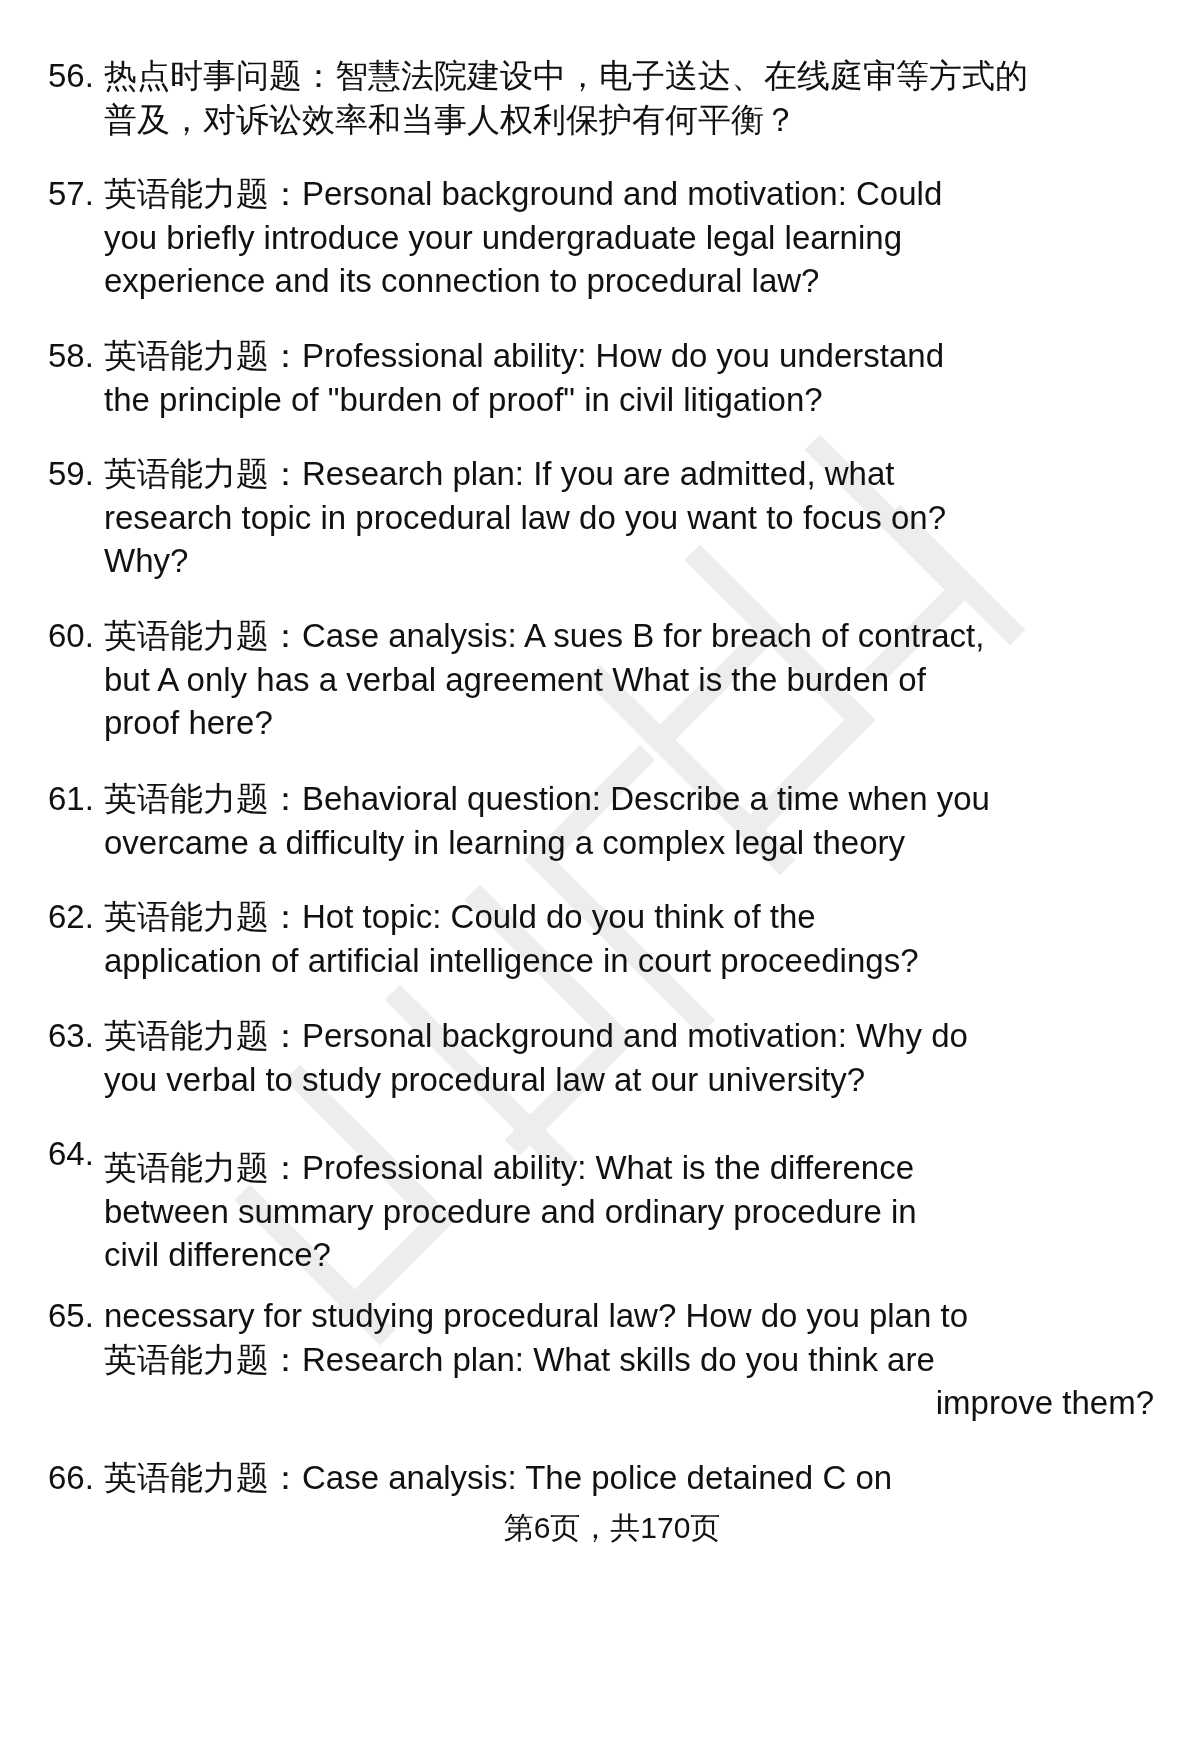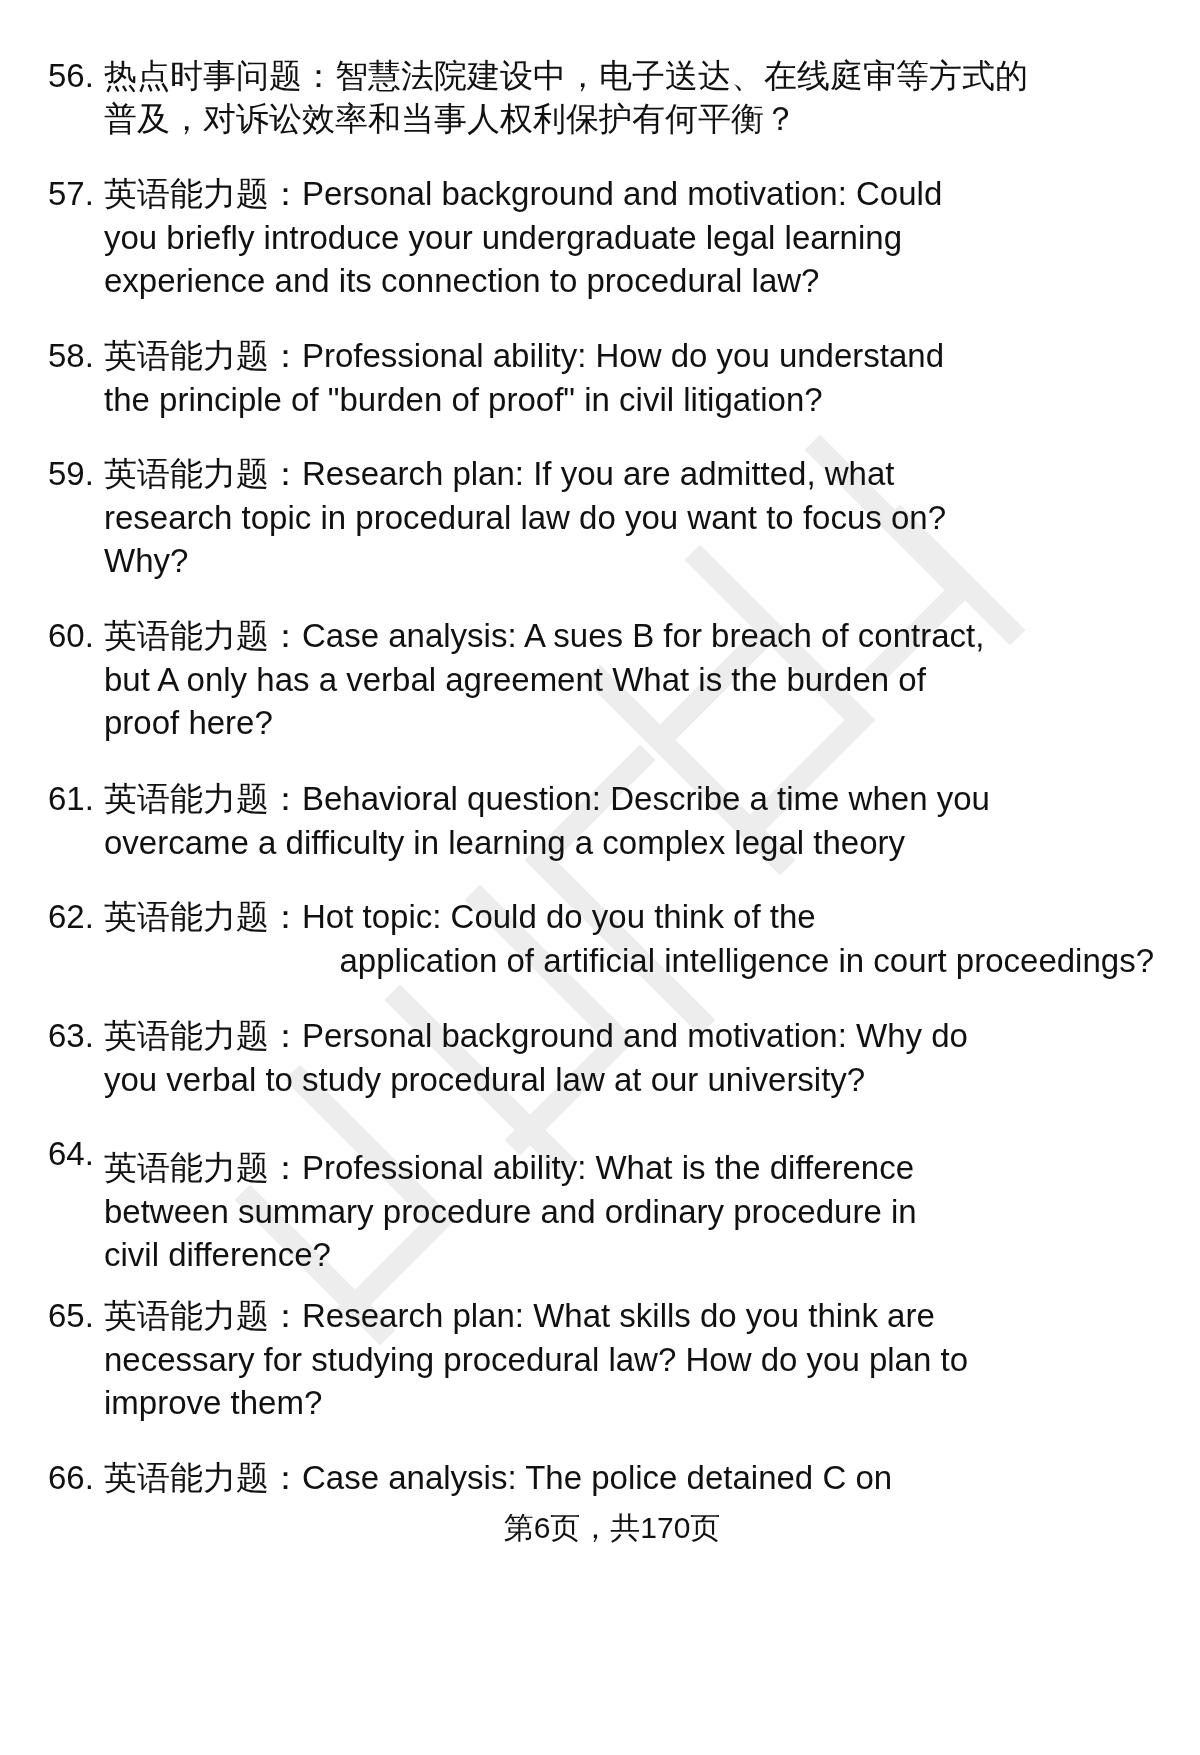--- a/index.html
+++ b/index.html
@@ -26,21 +26,21 @@
     <path d="M900 520 L1010 630"></path>
     <path d="M760 640 L660 740"></path>
   </g>
 </svg>
 
 <div id="questions">
     <div class="q" style="top: 54px;">
       <div class="num">56.</div>
       <div class="text">
         <div style="white-space: nowrap;">热点时事问题：智慧法院建设中，电子送达、在线庭审等方式的</div>
-        <div style="white-space: nowrap; font-family: Liberation Serif, serif;">普及，对诉讼效率和当事人权利保护有何平衡？</div>
+        <div style="white-space: nowrap;">普及，对诉讼效率和当事人权利保护有何平衡？</div>
       </div>
     </div>
     <div class="q" style="top: 172px;">
       <div class="num">57.</div>
       <div class="text">
         <div style="white-space: nowrap;">英语能力题：Personal background and motivation: Could</div>
         <div style="white-space: nowrap;">you briefly introduce your undergraduate legal learning</div>
         <div style="white-space: nowrap;">experience and its connection to procedural law?</div>
       </div>
     </div>
@@ -71,44 +71,44 @@
       <div class="num">61.</div>
       <div class="text">
         <div style="white-space: nowrap;">英语能力题：Behavioral question: Describe a time when you</div>
         <div style="white-space: nowrap;">overcame a difficulty in learning a complex legal theory</div>
       </div>
     </div>
     <div class="q" style="top: 895px;">
       <div class="num">62.</div>
       <div class="text">
         <div style="white-space: nowrap;">英语能力题：Hot topic: Could do you think of the</div>
-        <div style="white-space: nowrap; text-align: right;">application of artificial intelligence in court proceedings?</div>
+        <div style="white-space: nowrap;">application of artificial intelligence in court proceedings?</div>
       </div>
     </div>
     <div class="q" style="top: 1014px;">
       <div class="num">63.</div>
       <div class="text">
         <div style="white-space: nowrap;">英语能力题：Personal background and motivation: Why do</div>
         <div style="white-space: nowrap;">you verbal to study procedural law at our university?</div>
       </div>
     </div>
     <div class="q" style="top: 1132px;">
       <div class="num">64.</div>
       <div class="text">
         <div style="white-space: nowrap; margin-top: 14px;">英语能力题：Professional ability: What is the difference</div>
         <div style="white-space: nowrap;">between summary procedure and ordinary procedure in</div>
         <div style="white-space: nowrap;">civil difference?</div>
       </div>
     </div>
     <div class="q" style="top: 1294px;">
       <div class="num">65.</div>
       <div class="text">
+        <div style="white-space: nowrap;">necessary for studying procedural law? How do you plan to</div>
         <div style="white-space: nowrap;">英语能力题：Research plan: What skills do you think are</div>
-        <div style="white-space: nowrap;">necessary for studying procedural law? How do you plan to</div>
-        <div style="white-space: nowrap;">improve them?</div>
+        <div style="white-space: nowrap; text-align: right;">improve them?</div>
       </div>
     </div>
     <div class="q" style="top: 1456px;">
       <div class="num">66.</div>
       <div class="text">
         <div style="white-space: nowrap;">英语能力题：Case analysis: The police detained C on</div>
       </div>
     </div>
   </div>
 

